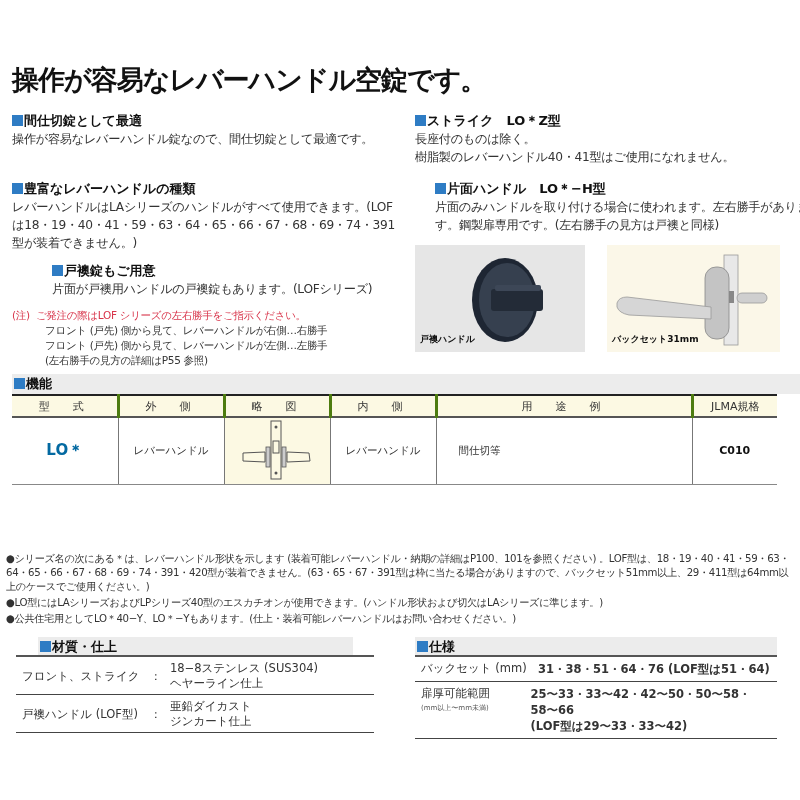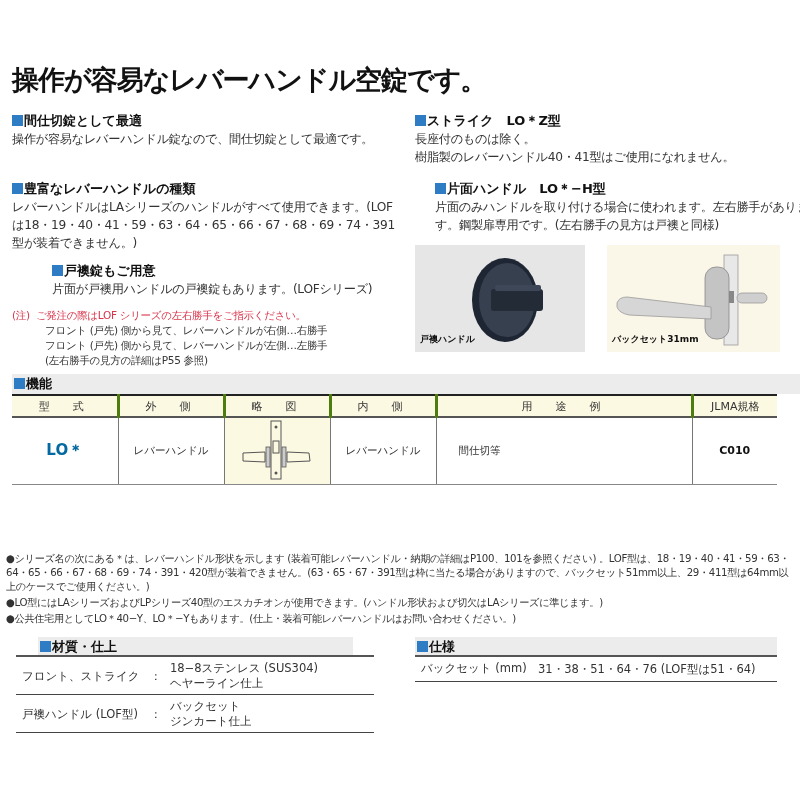--- a/index.html
+++ b/index.html
@@ -43,21 +43,21 @@
   .mat-row:first-child { border-top: 2px solid #555; }
   .mat-label { width: 134px; padding-left: 6px; display: flex; align-items: center; white-space: nowrap; }
   .mat-colon { width: 20px; display: flex; align-items: center; }
   .mat-val { line-height: 15px; }
 
   .spec { position: absolute; left: 415px; top: 655px; width: 362px; font-size: 11.5px; color: #333; }
   .spec-row { display: flex; border-bottom: 1.5px solid #444; padding: 4px 0 4px 0; }
   .spec-row:first-child { border-top: 2px solid #555; }
   .spec-label { width: 123px; padding-left: 6px; line-height: 15px; }
   .spec-sub { font-size: 7px; color: #555; }
-  .spec-val { line-height: 16px; }
+  .spec-val { line-height: 16px; font-weight: bold; }
 </style>
 </head>
 <body>
 
 <div class="page-title">操作が容易なレバーハンドル空錠です。</div>
 
 <div class="sec" style="left:12px; top:112px; width:390px;">
   <div class="sec-head"><span class="sq"></span><span>間仕切錠として最適</span></div>
   <div class="sec-body">操作が容易なレバーハンドル錠なので、間仕切錠として最適です。</div>
 </div>
@@ -164,25 +164,35 @@
     <div class="mat-colon">：</div>
     <div class="mat-val">
       <div>18−8ステンレス (SUS304)</div>
       <div>ヘヤーライン仕上</div>
     </div>
   </div>
   <div class="mat-row">
     <div class="mat-label">戸襖ハンドル (LOF型)</div>
     <div class="mat-colon">：</div>
     <div class="mat-val">
-      <div>バックセット</div>
+      <div>亜鉛ダイカスト</div>
       <div>ジンカート仕上</div>
     </div>
   </div>
 </div>
 
 <div class="bar-title" style="left:415px; top:637px; width:362px;"><span class="sq"></span><span>仕様</span></div>
 <div class="spec">
   <div class="spec-row">
     <div class="spec-label">バックセット (mm)</div>
     <div class="spec-val">31・38・51・64・76 (LOF型は51・64)</div>
   </div>
+  <div class="spec-row">
+    <div class="spec-label">
+      <div>扉厚可能範囲</div>
+      <div class="spec-sub">(mm以上〜mm未満)</div>
+    </div>
+    <div class="spec-val">
+      <div>25〜33・33〜42・42〜50・50〜58・58〜66</div>
+      <div>(LOF型は29〜33・33〜42)</div>
+    </div>
+  </div>
 </div>
 
 </body></html>

